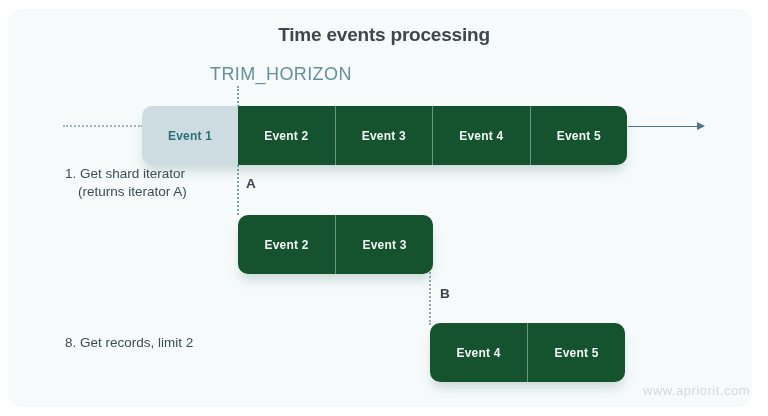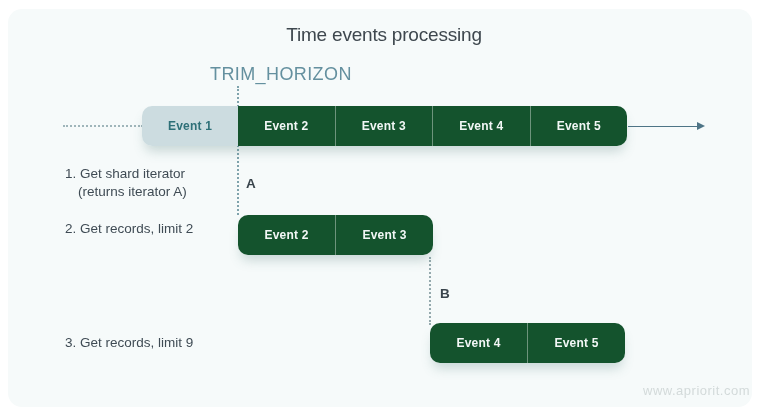--- a/index.html
+++ b/index.html
@@ -15,21 +15,21 @@
     left: 8px; top: 9px;
     width: 744px; height: 398px;
     background: #f6fafa;
     border-radius: 14px;
   }
   .title {
     position: absolute;
     left: 0; top: 24px; width: 768px;
     text-align: center;
     font-size: 19px;
-    font-weight: 400;
+    font-weight: 700;
     letter-spacing: -0.2px;
     color: #3e474e;
   }
   .trim-label {
     position: absolute;
     left: 210px; top: 64px;
     font-size: 18px;
     font-weight: 400;
     letter-spacing: 0.4px;
     color: #64909f;
@@ -52,21 +52,21 @@
   .hdots {
     position: absolute;
     left: 63px; top: 125px;
     width: 80px; height: 0;
     border-top: 2px dotted #9fb5ba;
   }
   
   .event-row {
     position: absolute;
     display: flex;
-    height: 40px;
+    height: 59px;
     z-index: 2;
     border-radius: 10px;
     box-shadow: 0 8px 12px -3px rgba(74, 122, 120, 0.28);
     justify-content: flex-end;
   }
   .row-main { left: 142px; top: 106px; width: 485px; }
   .row-fetch1 { left: 238px; top: 215px; width: 195px; }
   .row-fetch2 { left: 430px; top: 323px; width: 195px; }
   .event-box {
     flex: 1 1 0;
@@ -173,19 +173,18 @@
 <div class="event-row row-fetch2">
   <div class="event-box">Event 4</div>
   <div class="event-box">Event 5</div>
 </div>
 
 <div class="step step-1">
   <div>1. Get shard iterator</div>
   <div class="sub">(returns iterator A)</div>
 </div>
 <div class="step step-2">
-  <div>2. Get records, limit 2</div>
 </div>
 <div class="step step-3">
-  <div>3. Get records, limit 9</div>
+  <div>8. Get records, limit 2</div>
 </div>
 
 <div class="watermark">www.apriorit.com</div>
 
 </body></html>

